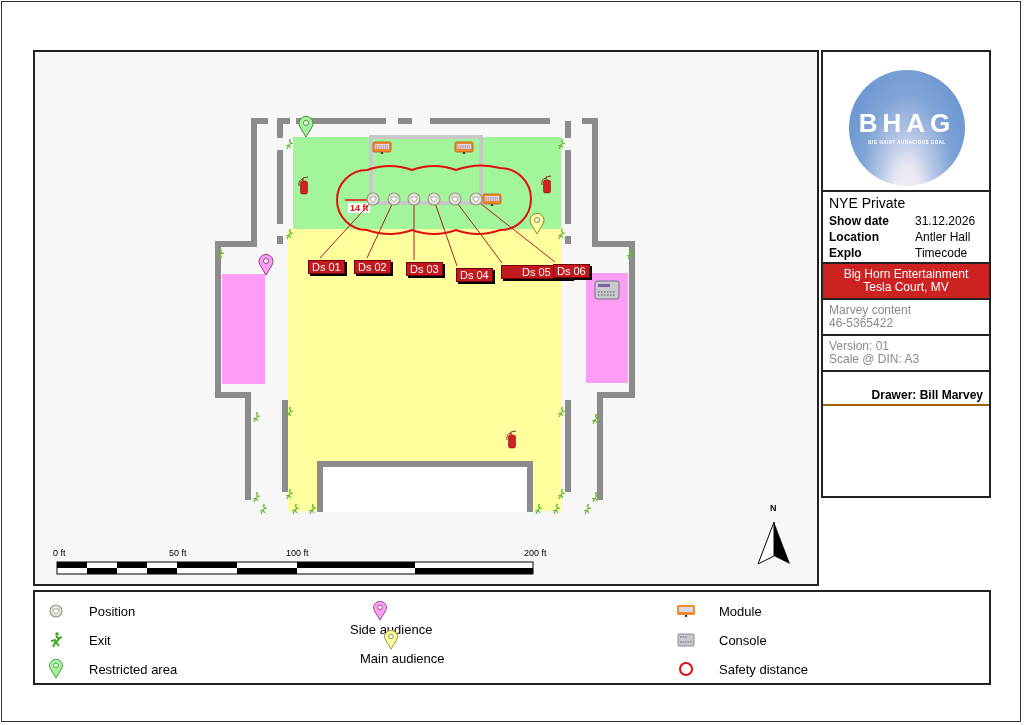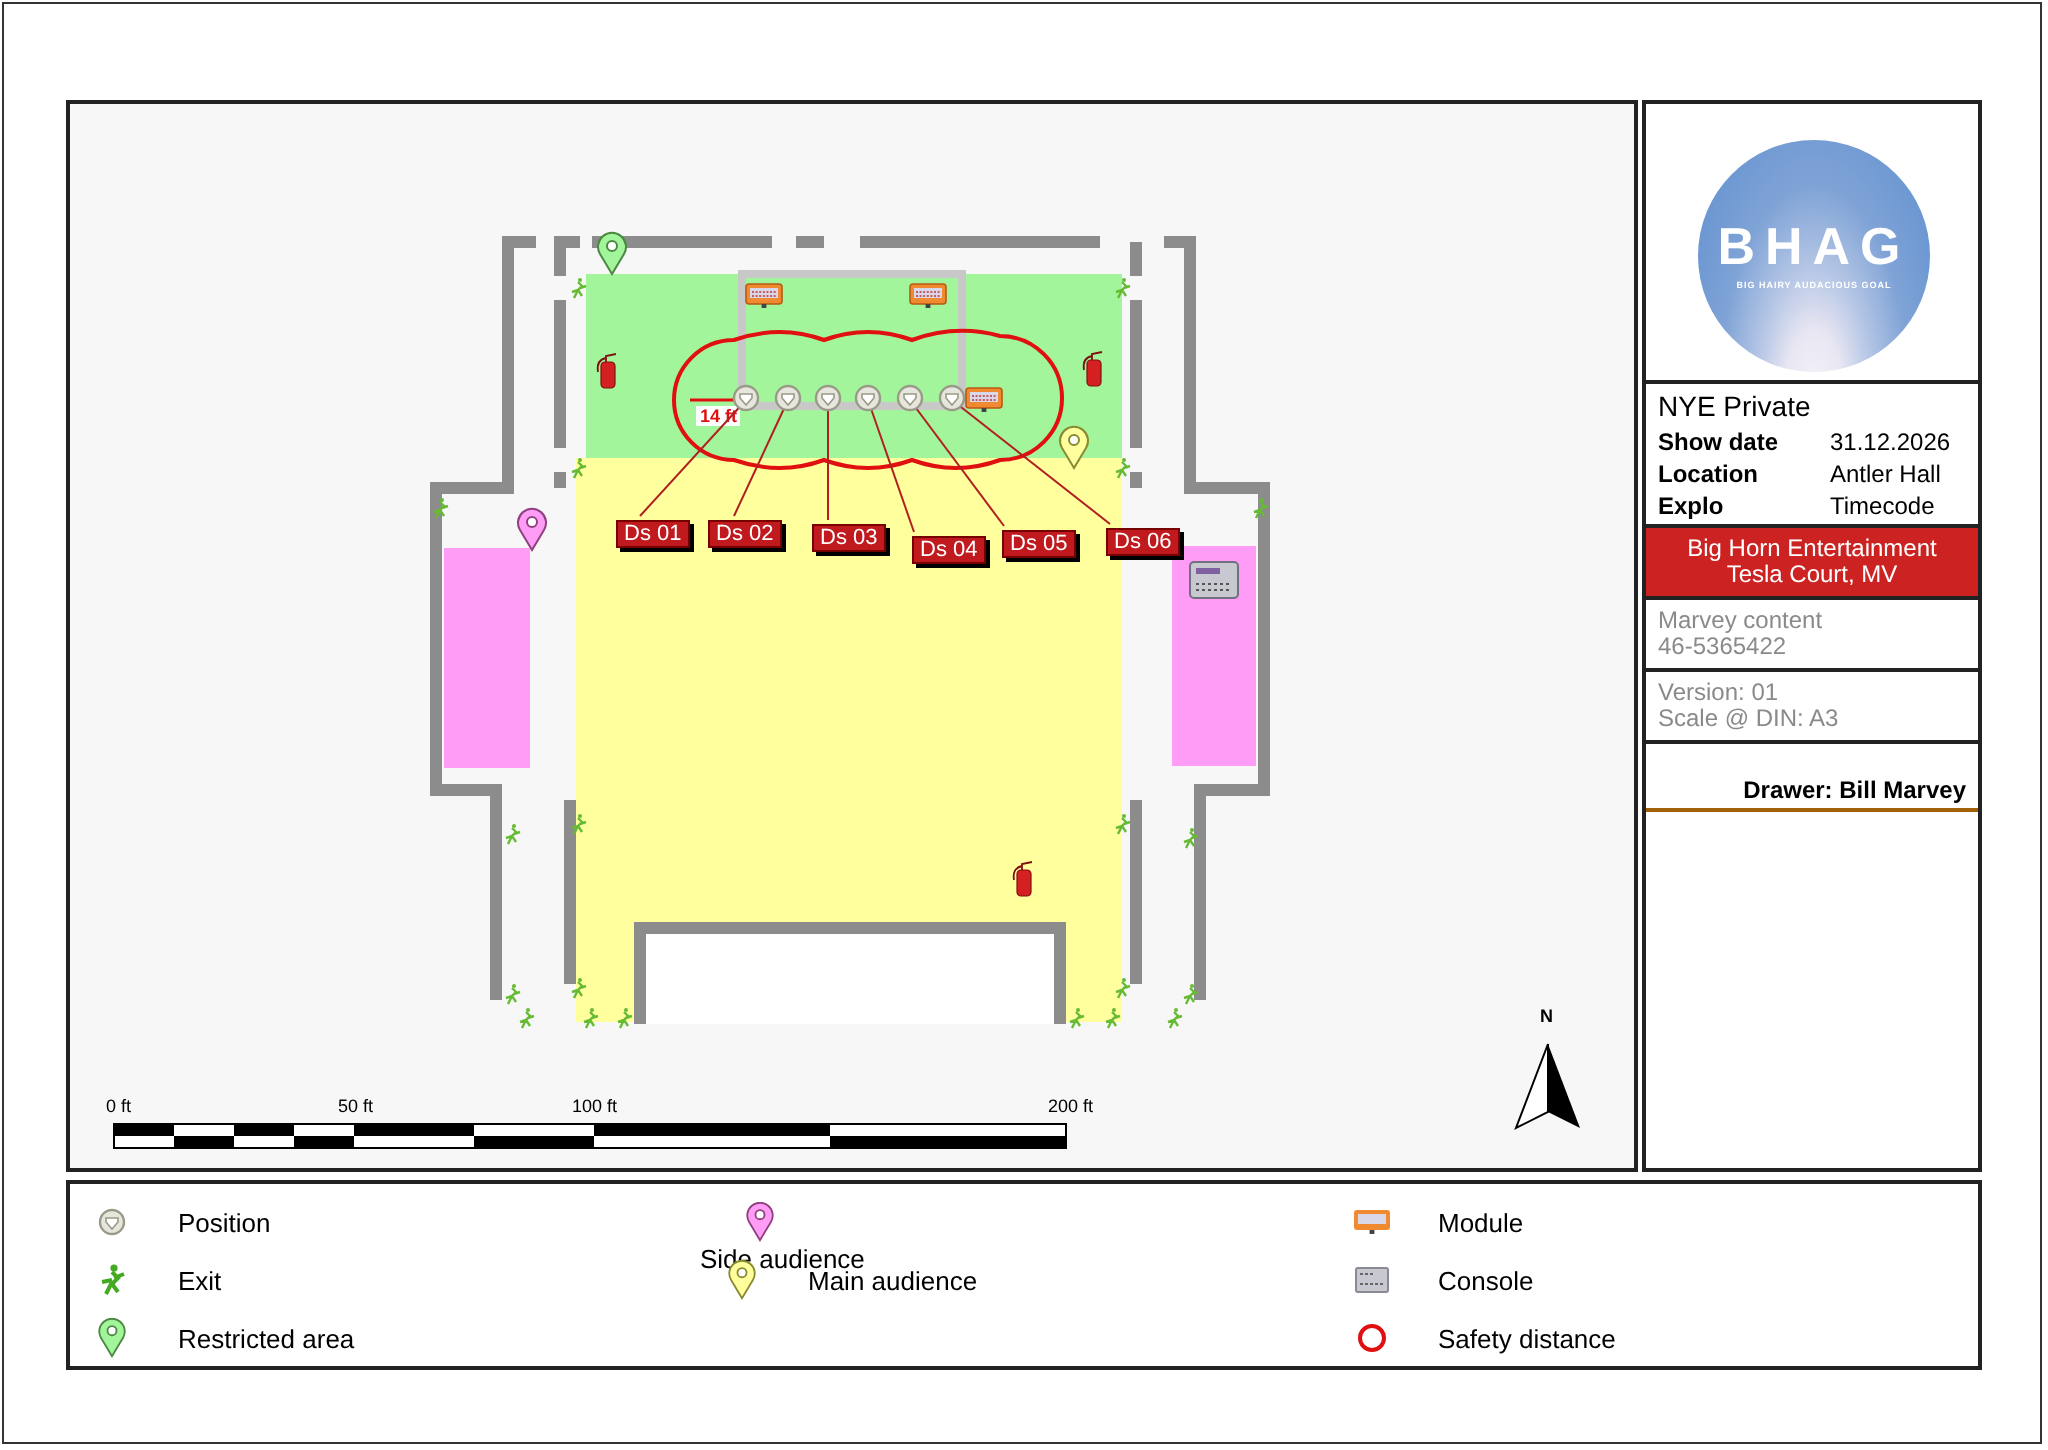--- a/index.html
+++ b/index.html
@@ -1,20 +1,20 @@
 <!DOCTYPE html>
 <html><head>
 <meta charset="utf-8">
 <style>
   html, body { margin:0; padding:0; background:#fff; }
   body { width:1024px; height:725px; position:relative; overflow:hidden; font-family:"Liberation Sans", sans-serif; color:#000; }
   .outer { position:absolute; left:1px; top:1px; width:1020px; height:721px; border:1px solid #333; box-sizing:border-box; }
   .map-frame { position:absolute; left:33px; top:50px; width:786px; height:536px; border:2px solid #222; box-sizing:border-box; background:#f7f7f7; overflow:hidden; }
   .map-frame svg { position:absolute; left:0; top:0; }
-  .title-block { position:absolute; left:821px; top:50px; width:170px; height:536px; border:2px solid #222; box-sizing:border-box; background:#fff; }
+  .title-block { position:absolute; left:821px; top:50px; width:170px; height:448px; border:2px solid #222; box-sizing:border-box; background:#fff; }
   .tb-logo { height:138px; border-bottom:2px solid #222; position:relative; }
   .logo-circle { position:absolute; left:26px; top:18px; width:116px; height:116px; border-radius:50%;
     background: radial-gradient(ellipse at 50% 110%, #f4f4fb 0%, #e8e6f2 18%, #b8c8e6 34%, #7fa3d6 58%, #5f8fcf 100%); overflow:hidden; }
   .logo-text { position:absolute; left:0; right:0; top:38px; text-align:center; color:#fff; font-weight:bold; font-size:26px; letter-spacing:5px; }
   .logo-sub { position:absolute; left:0; right:0; top:70px; text-align:center; color:#fff; font-size:4.5px; font-weight:bold; letter-spacing:0.5px; }
   .tb-show { padding:3px 6px 3px 6px; border-bottom:2px solid #222; height:72px; box-sizing:border-box; }
   .tb-show .name { font-size:14px; margin-bottom:2px; }
   .tb-row { display:flex; font-size:12px; line-height:16px; }
   .tb-row .k { width:86px; font-weight:bold; }
   .tb-company { background:#cc2222; color:#fff; text-align:center; font-size:12px; line-height:13px; padding:4px 2px; height:36px; box-sizing:border-box; border-bottom:2px solid #222; }
@@ -162,21 +162,21 @@
 
   <div style="position:absolute;left:273px;top:205px;">
     <span style="background:#c0191e;color:#fff;font-size:11px;padding:0 3px;box-shadow:2px 2px 0 #000;border:1px solid #700;">Ds 01</span></div>
   <div style="position:absolute;left:319px;top:205px;">
     <span style="background:#c0191e;color:#fff;font-size:11px;padding:0 3px;box-shadow:2px 2px 0 #000;border:1px solid #700;">Ds 02</span></div>
   <div style="position:absolute;left:371px;top:207px;">
     <span style="background:#c0191e;color:#fff;font-size:11px;padding:0 3px;box-shadow:2px 2px 0 #000;border:1px solid #700;">Ds 03</span></div>
   <div style="position:absolute;left:421px;top:213px;">
     <span style="background:#c0191e;color:#fff;font-size:11px;padding:0 3px;box-shadow:2px 2px 0 #000;border:1px solid #700;">Ds 04</span></div>
   <div style="position:absolute;left:466px;top:210px;">
-    <span style="background:#c0191e;color:#fff;font-size:11px;padding:0 3px;box-shadow:2px 2px 0 #000;border:1px solid #700;">Ds 05</span></div>
+    <span style="background:#c0191e;color:#fff;font-size:11px;padding:0 20px;box-shadow:2px 2px 0 #000;border:1px solid #700;">Ds 05</span></div>
   <div style="position:absolute;left:518px;top:209px;">
     <span style="background:#c0191e;color:#fff;font-size:11px;padding:0 3px;box-shadow:2px 2px 0 #000;border:1px solid #700;">Ds 06</span></div>
 
   <div style="position:absolute;left:735px;top:451px;font-size:9px;font-weight:bold;">N</div>
   <div style="position:absolute;left:18px;top:496px;font-size:9px;">0 ft</div>
   <div style="position:absolute;left:134px;top:496px;font-size:9px;">50 ft</div>
   <div style="position:absolute;left:251px;top:496px;font-size:9px;">100 ft</div>
   <div style="position:absolute;left:489px;top:496px;font-size:9px;">200 ft</div>
 </div>
 
@@ -248,21 +248,21 @@
 
   <div class="lg-item" style="left:315px;top:8px;flex-direction:column;">
     <span class="ic">
         <svg width="16" height="20" viewBox="-8 -9 16 22">
           <path d="M0,12 L-6,2 A7,7 0 1 1 6,2 Z" fill="#ff9cf5" stroke="#904080"></path>
           <circle cx="0" cy="-2" r="2.5" fill="#fff" stroke="#904080"></circle>
         </svg>
       </span>
     <span>Side audience</span>
     </div>
-  <div class="lg-item" style="left:325px;top:37px;">
+  <div class="lg-item" style="left:325px;top:37px;flex-direction:column;">
     <span class="ic">
         <svg width="16" height="20" viewBox="-8 -9 16 22">
           <path d="M0,12 L-6,2 A7,7 0 1 1 6,2 Z" fill="#ffff9e" stroke="#8a8a30"></path>
           <circle cx="0" cy="-2" r="2.5" fill="#fff" stroke="#8a8a30"></circle>
         </svg>
       </span>
     <span>Main audience</span>
     </div>
 
   <div class="lg-item" style="left:640px;top:8px;">

